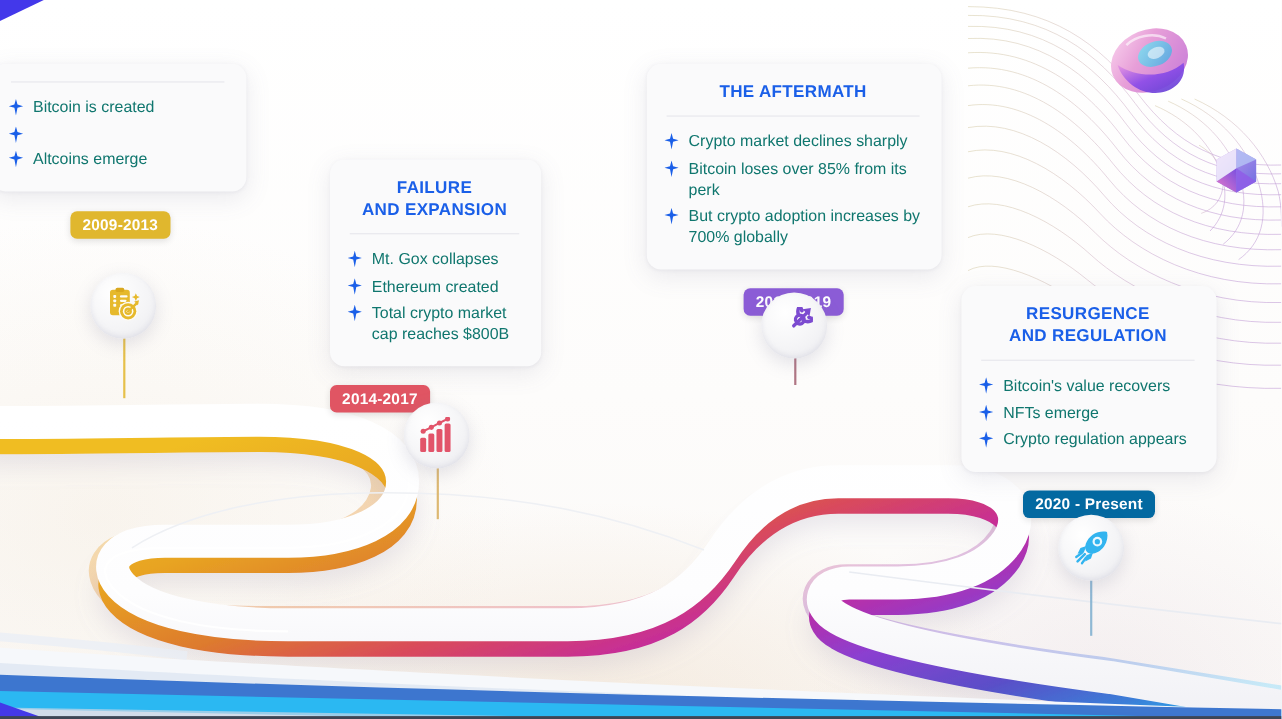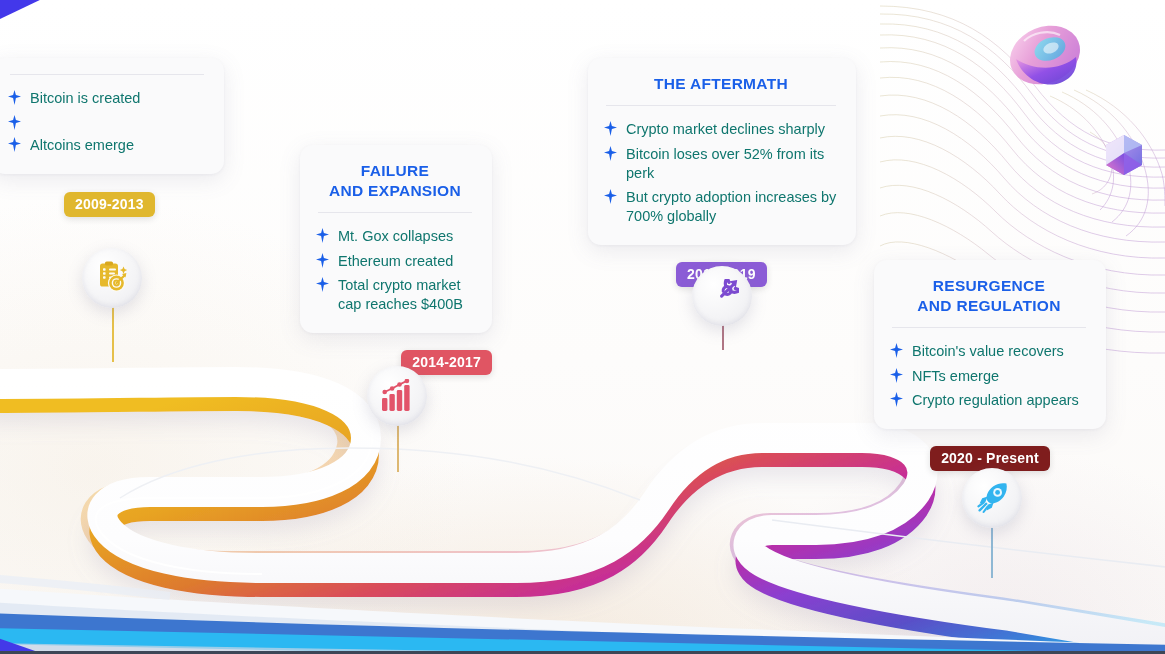--- a/index.html
+++ b/index.html
@@ -355,26 +355,26 @@
         <li>
           <svg class="spark" width="13" height="15" viewBox="0 0 13 15">
             <path d="M6.5 0 L7.9 5.1 L13 6.5 L7.9 7.9 L6.5 15 L5.1 7.9 L0 6.5 L5.1 5.1 Z" fill="#1a5fe8"></path>
           </svg>
           <span>Ethereum created</span>
         </li>
         <li>
           <svg class="spark" width="13" height="15" viewBox="0 0 13 15">
             <path d="M6.5 0 L7.9 5.1 L13 6.5 L7.9 7.9 L6.5 15 L5.1 7.9 L0 6.5 L5.1 5.1 Z" fill="#1a5fe8"></path>
           </svg>
-          <span>Total crypto market cap reaches $400B</span>
+          <span>Total crypto market cap reaches $800B</span>
         </li>
       </ul>
     </div>
 
-    <div class="badge-row" style="justify-content:flex-end; margin-top:17px;">
+    <div class="badge-row" style="justify-content:flex-start; margin-top:17px;">
       <span class="badge" style="background:#e05563;">2014-2017</span>
     </div>
   </div>
 
   <div class="stem" style="left:397px; top:400px; height:72px; background:#ddb872;"></div>
 
   <div class="bubble" style="left:367px; top:366px;">
     <svg width="34" height="34" viewBox="0 0 34 34">
       <rect x="2" y="19" width="5.4" height="13" rx="1.4" fill="#e2546a"></rect>
       <rect x="9.4" y="15" width="5.4" height="17" rx="1.4" fill="#e2546a"></rect>
@@ -397,21 +397,21 @@
         <li>
           <svg class="spark" width="13" height="15" viewBox="0 0 13 15">
             <path d="M6.5 0 L7.9 5.1 L13 6.5 L7.9 7.9 L6.5 15 L5.1 7.9 L0 6.5 L5.1 5.1 Z" fill="#1a5fe8"></path>
           </svg>
           <span>Crypto market declines sharply</span>
         </li>
         <li>
           <svg class="spark" width="13" height="15" viewBox="0 0 13 15">
             <path d="M6.5 0 L7.9 5.1 L13 6.5 L7.9 7.9 L6.5 15 L5.1 7.9 L0 6.5 L5.1 5.1 Z" fill="#1a5fe8"></path>
           </svg>
-          <span>Bitcoin loses over 52% from its perk</span>
+          <span>Bitcoin loses over 85% from its perk</span>
         </li>
         <li>
           <svg class="spark" width="13" height="15" viewBox="0 0 13 15">
             <path d="M6.5 0 L7.9 5.1 L13 6.5 L7.9 7.9 L6.5 15 L5.1 7.9 L0 6.5 L5.1 5.1 Z" fill="#1a5fe8"></path>
           </svg>
           <span>But crypto adoption increases by 700% globally</span>
         </li>
       </ul>
     </div>
 
@@ -456,21 +456,21 @@
         <li>
           <svg class="spark" width="13" height="15" viewBox="0 0 13 15">
             <path d="M6.5 0 L7.9 5.1 L13 6.5 L7.9 7.9 L6.5 15 L5.1 7.9 L0 6.5 L5.1 5.1 Z" fill="#1a5fe8"></path>
           </svg>
           <span>Crypto regulation appears</span>
         </li>
       </ul>
     </div>
 
     <div class="badge-row" style="justify-content:center; margin-top:17px;">
-      <span class="badge" style="background:#7f1d1d;">2020 - Present</span>
+      <span class="badge" style="background:#0369a1;">2020 - Present</span>
     </div>
   </div>
 
   <div class="stem" style="left:991px; top:520px; height:58px; background:#8fb8d4;"></div>
 
   <div class="bubble" style="left:962px; top:468px;">
     <svg width="34" height="34" viewBox="0 0 34 34">
       <path d="M13.2 20.8 C 9.6 17.2 12.4 9.4 18.4 5.2 C 22.4 2.4 27.6 1.6 31.4 2.6
                C 32.4 6.4 31.6 11.6 28.8 15.6 C 24.6 21.6 16.8 24.4 13.2 20.8 Z" fill="#32b4ef"></path>
       <circle cx="22.6" cy="11.4" r="4.4" fill="#eaf7fe"></circle>

